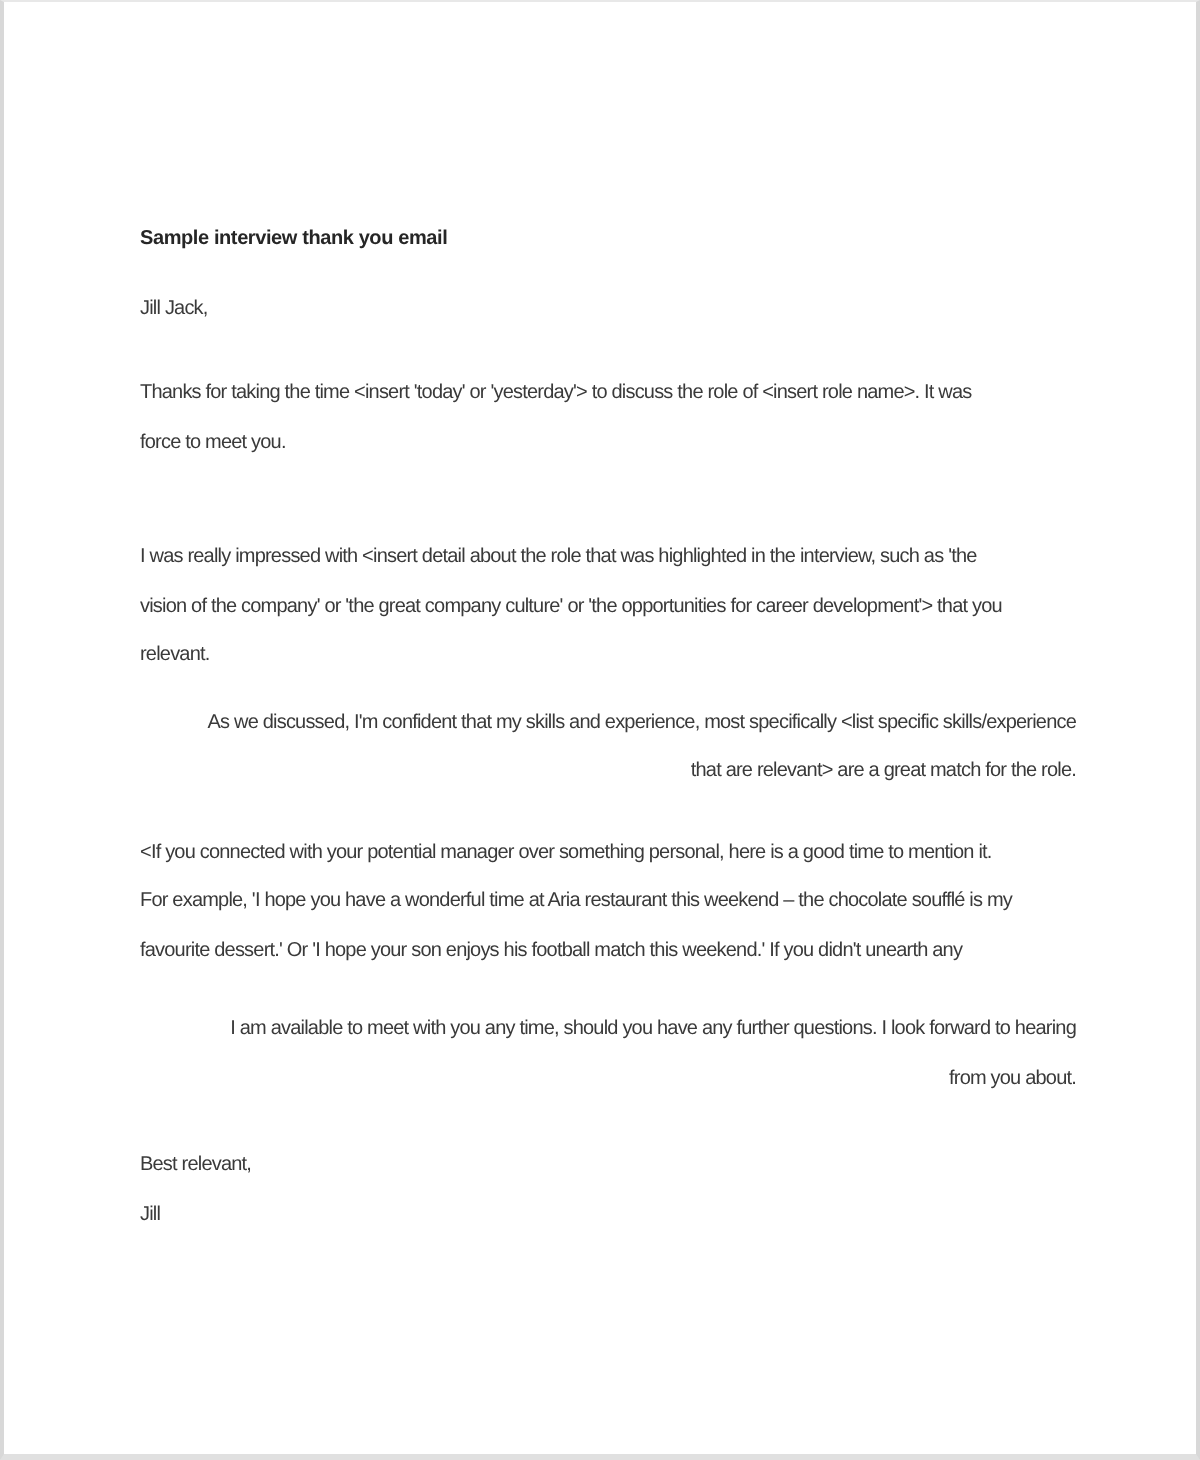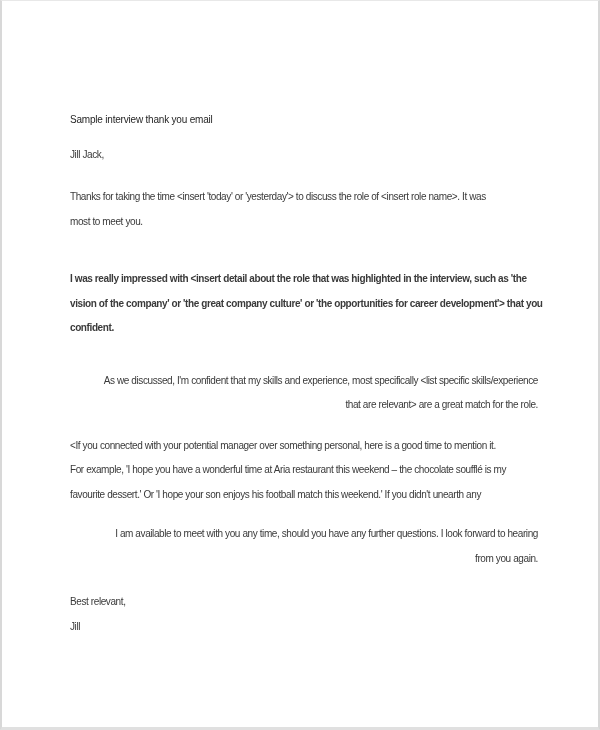--- a/index.html
+++ b/index.html
@@ -30,28 +30,28 @@
     margin: 0;
   }
   .line {
     font-size: 10px;
     line-height: 24.5px;
     letter-spacing: -0.4px;
     color: #3a3a3a;
     white-space: nowrap;
   }
   .heading .line {
-    font-weight: 400;
+    font-weight: 700;
     color: #262626;
     letter-spacing: -0.2px;
   }
   .mb-heading    { margin-bottom: 10px; }
   .mb-salutation { margin-bottom: 18px; }
   .mb-p1         { margin-bottom: 33px; }
-  .mb-p2         { margin-bottom: 28px; font-weight: bold; }
+  .mb-p2         { margin-bottom: 9px; }
   .mb-p3         { margin-bottom: 16px; text-align: right; }
   .mb-p4         { margin-bottom: 15px; }
   .mb-p5         { margin-bottom: 19px; text-align: right; }
   .mb-closing    { margin-bottom: 0; }
 </style>
 </head>
 <body>
 
 <div class="page">
   <div class="content">
@@ -59,43 +59,43 @@
     <div class="block heading mb-heading">
       <div class="line">Sample interview thank you email</div>
     </div>
 
     <div class="block mb-salutation">
       <div class="line">Jill Jack,</div>
     </div>
 
     <div class="block mb-p1">
       <div class="line">Thanks for taking the time &lt;insert 'today' or 'yesterday'&gt; to discuss the role of &lt;insert role name&gt;. It was</div>
-      <div class="line">most to meet you.</div>
+      <div class="line">force to meet you.</div>
     </div>
 
     <div class="block mb-p2">
       <div class="line">I was really impressed with &lt;insert detail about the role that was highlighted in the interview, such as 'the</div>
       <div class="line">vision of the company' or 'the great company culture' or 'the opportunities for career development'&gt; that you</div>
-      <div class="line">confident.</div>
+      <div class="line">relevant.</div>
     </div>
 
     <div class="block mb-p3">
       <div class="line">As we discussed, I'm confident that my skills and experience, most specifically &lt;list specific skills/experience</div>
       <div class="line">that are relevant&gt; are a great match for the role.</div>
     </div>
 
     <div class="block mb-p4">
       <div class="line">&lt;If you connected with your potential manager over something personal, here is a good time to mention it.</div>
       <div class="line">For example, 'I hope you have a wonderful time at Aria restaurant this weekend – the chocolate soufflé is my</div>
       <div class="line">favourite dessert.' Or 'I hope your son enjoys his football match this weekend.' If you didn't unearth any</div>
     </div>
 
     <div class="block mb-p5">
       <div class="line">I am available to meet with you any time, should you have any further questions. I look forward to hearing</div>
-      <div class="line">from you again.</div>
+      <div class="line">from you about.</div>
     </div>
 
     <div class="block mb-closing">
       <div class="line">Best relevant,</div>
     </div>
 
     <div class="block">
       <div class="line">Jill</div>
     </div>
 

